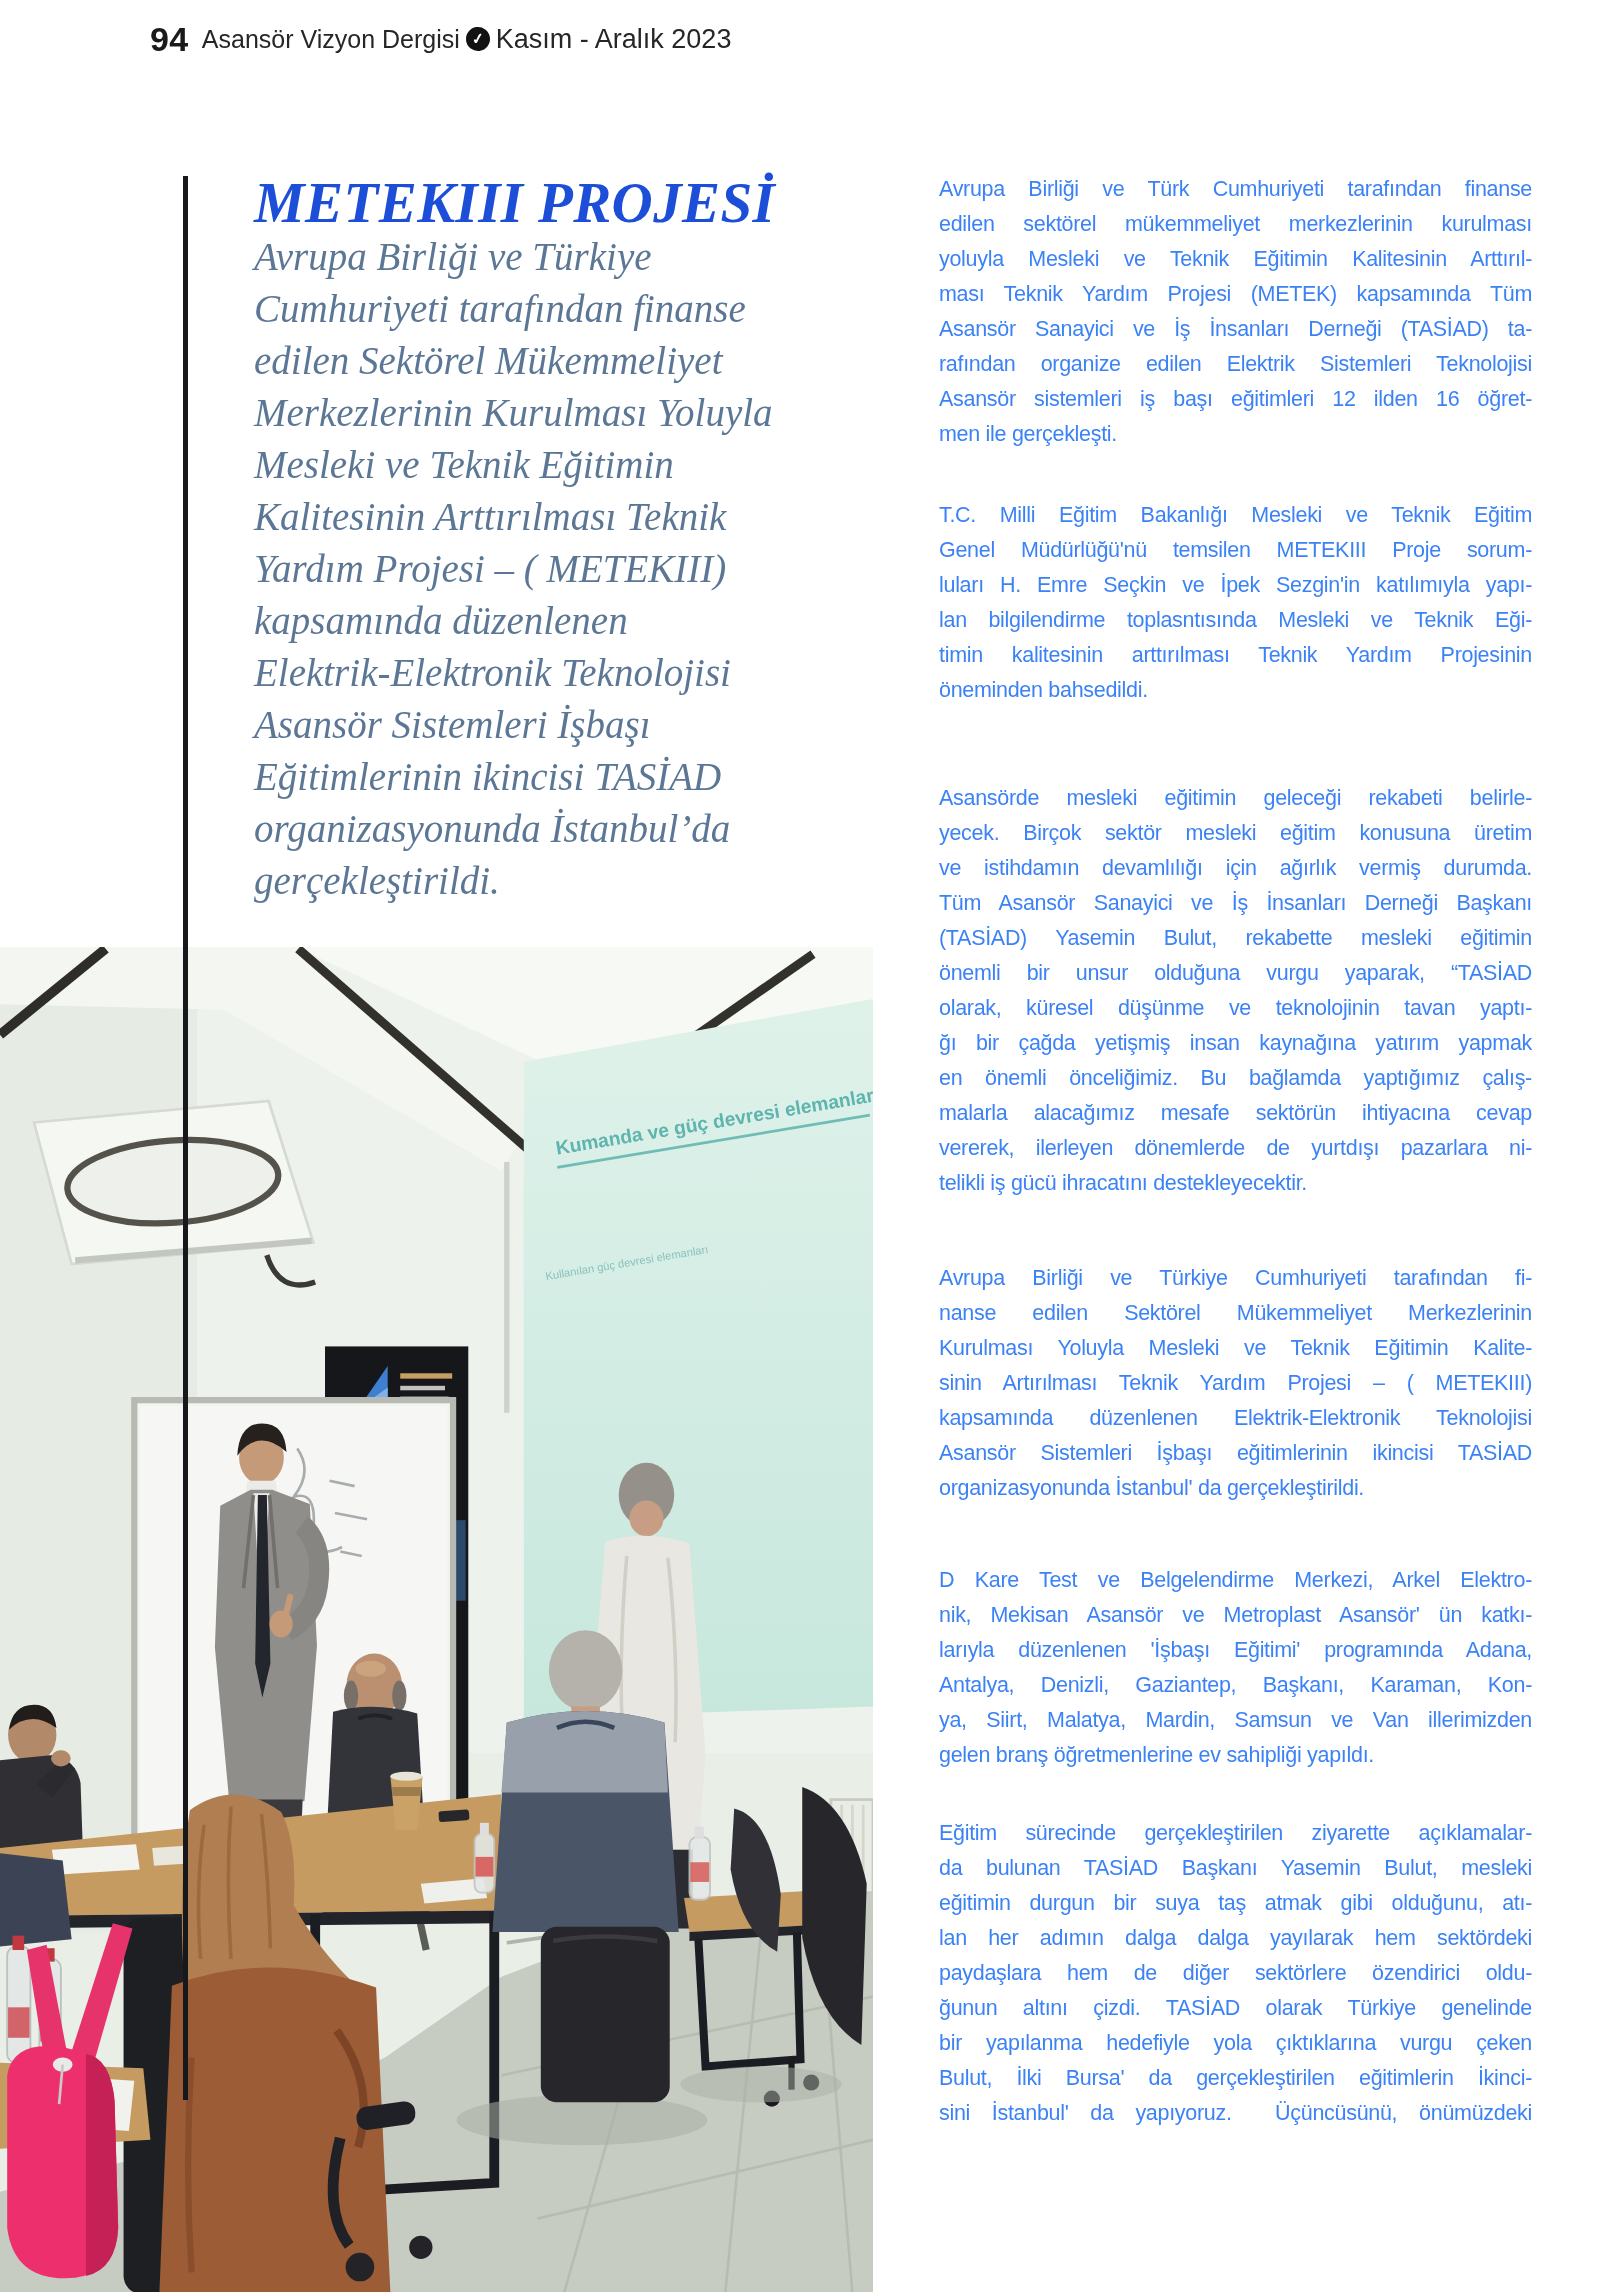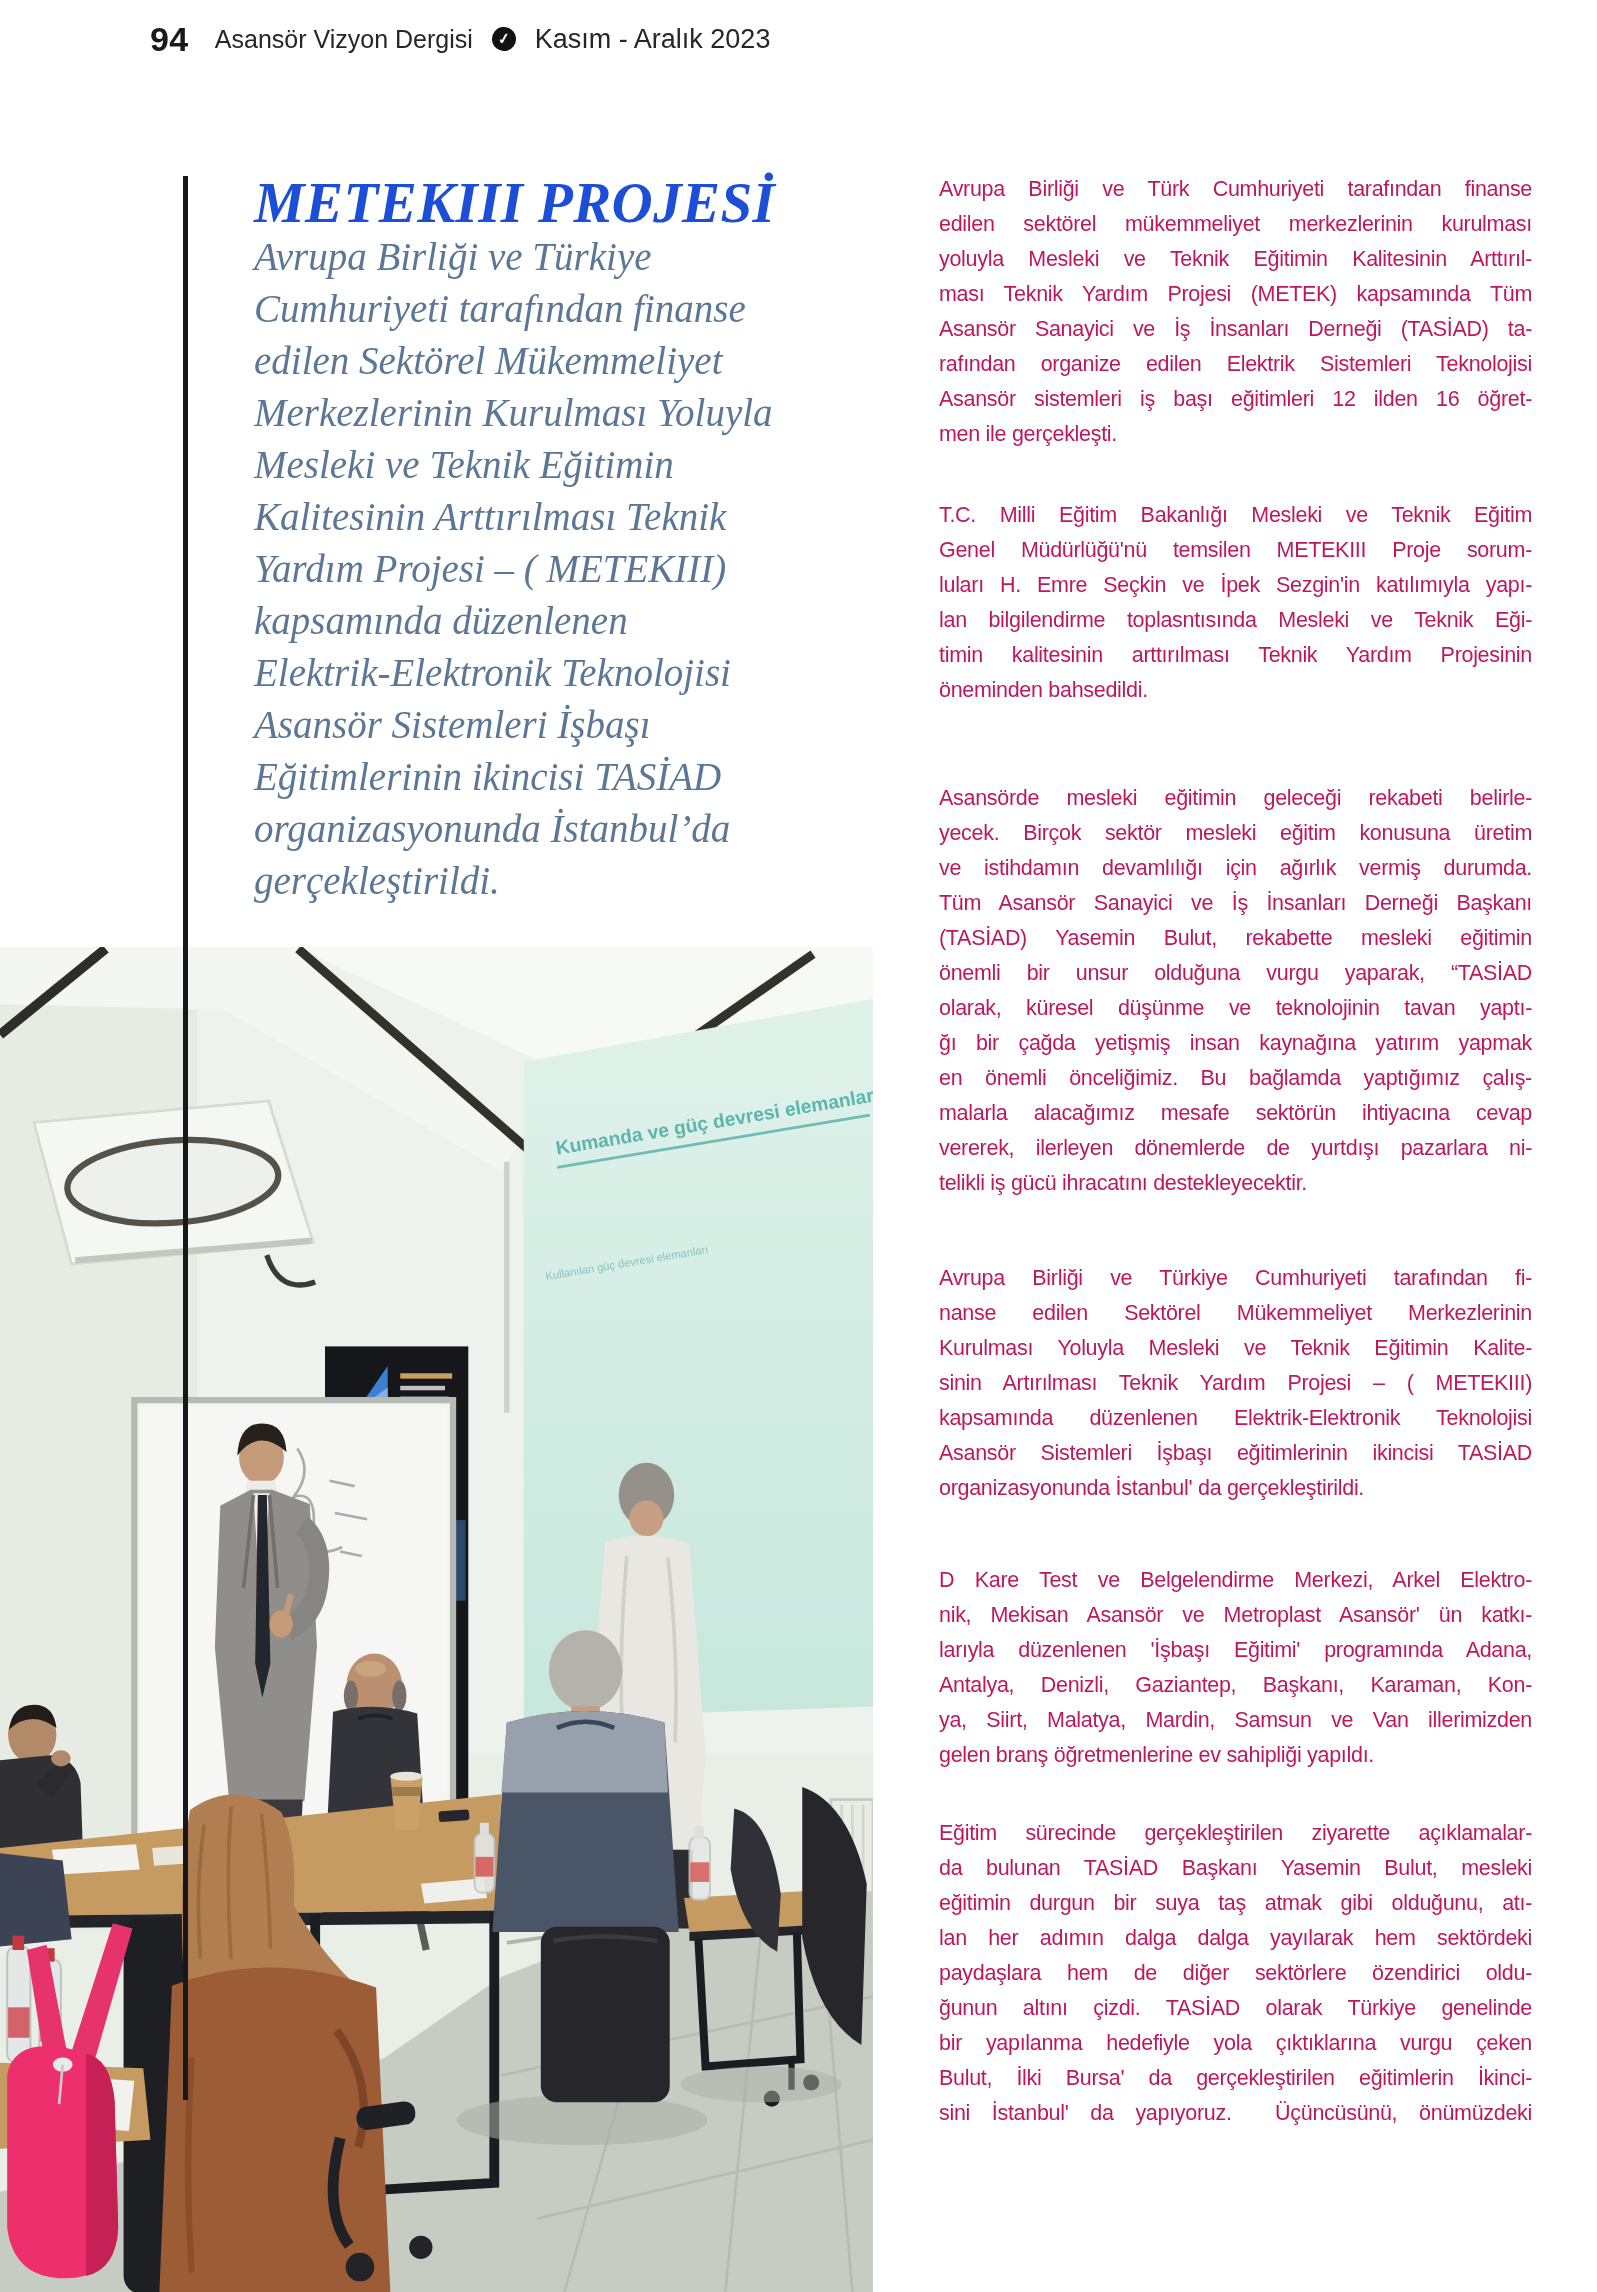--- a/index.html
+++ b/index.html
@@ -2,21 +2,21 @@
 <html style="font-size:14.3px"><head>
 <meta charset="utf-8">
 <style>
   html,body{margin:0;padding:0;}
   body{
     width:1598px;height:2293px;position:relative;background:#ffffff;
     font-family:"Liberation Sans",sans-serif;overflow:hidden;
   }
   
   .header{
-    position:absolute;left:150px;top:19.7px;display:flex;align-items:center;gap:19px;
+    position:absolute;left:150px;top:19.7px;display:flex;align-items:center;gap:6px;
     color:#1a1a1a;white-space:nowrap;
   }
   .page-number{font-size:34px;font-weight:bold;letter-spacing:0.4px;}
   .mag-title{font-size:25px;color:#262626;margin-left:7.2px;}
   .logo-dot{
     width:24px;height:24px;border-radius:50%;background:#121212;color:#ffffff;
     display:flex;align-items:center;justify-content:center;font-size:15px;font-weight:bold;
     transform:rotate(-8deg);
   }
   .issue-date{font-size:27px;color:#262626;}
@@ -28,21 +28,21 @@
   }
   .lead{
     position:absolute;left:254px;top:231px;width:627px;
     font-family:"Liberation Serif",serif;font-style:italic;
     font-size:39px;line-height:52px;color:#5b7795;
   }
   .lead .tline{text-align:left;text-align-last:auto;font-style:italic;}
   
   .rc{
     position:absolute;left:939px;width:593px;
-    font-size:21.5px;line-height:35px;color:#be185d;letter-spacing:-0.3px;
+    font-size:21.5px;line-height:35px;color:#3b82f6;letter-spacing:-0.3px;
   }
   .tline{white-space:pre-wrap;text-align:justify;text-align-last:justify;}
   .tline-last{text-align-last:left;}
   .p1{top:172px}.p2{top:498px}.p3{top:781px}.p4{top:1261px}.p5{top:1563px}.p6{top:1816px}
   
   .photo{position:absolute;left:0;top:947px;width:873px;height:1346px;}
   .photo svg{display:block;width:100%;height:100%;}
   .vrule{position:absolute;left:183px;top:176px;width:4.5px;height:1924px;background:#17181c;}
 </style>
 </head>

